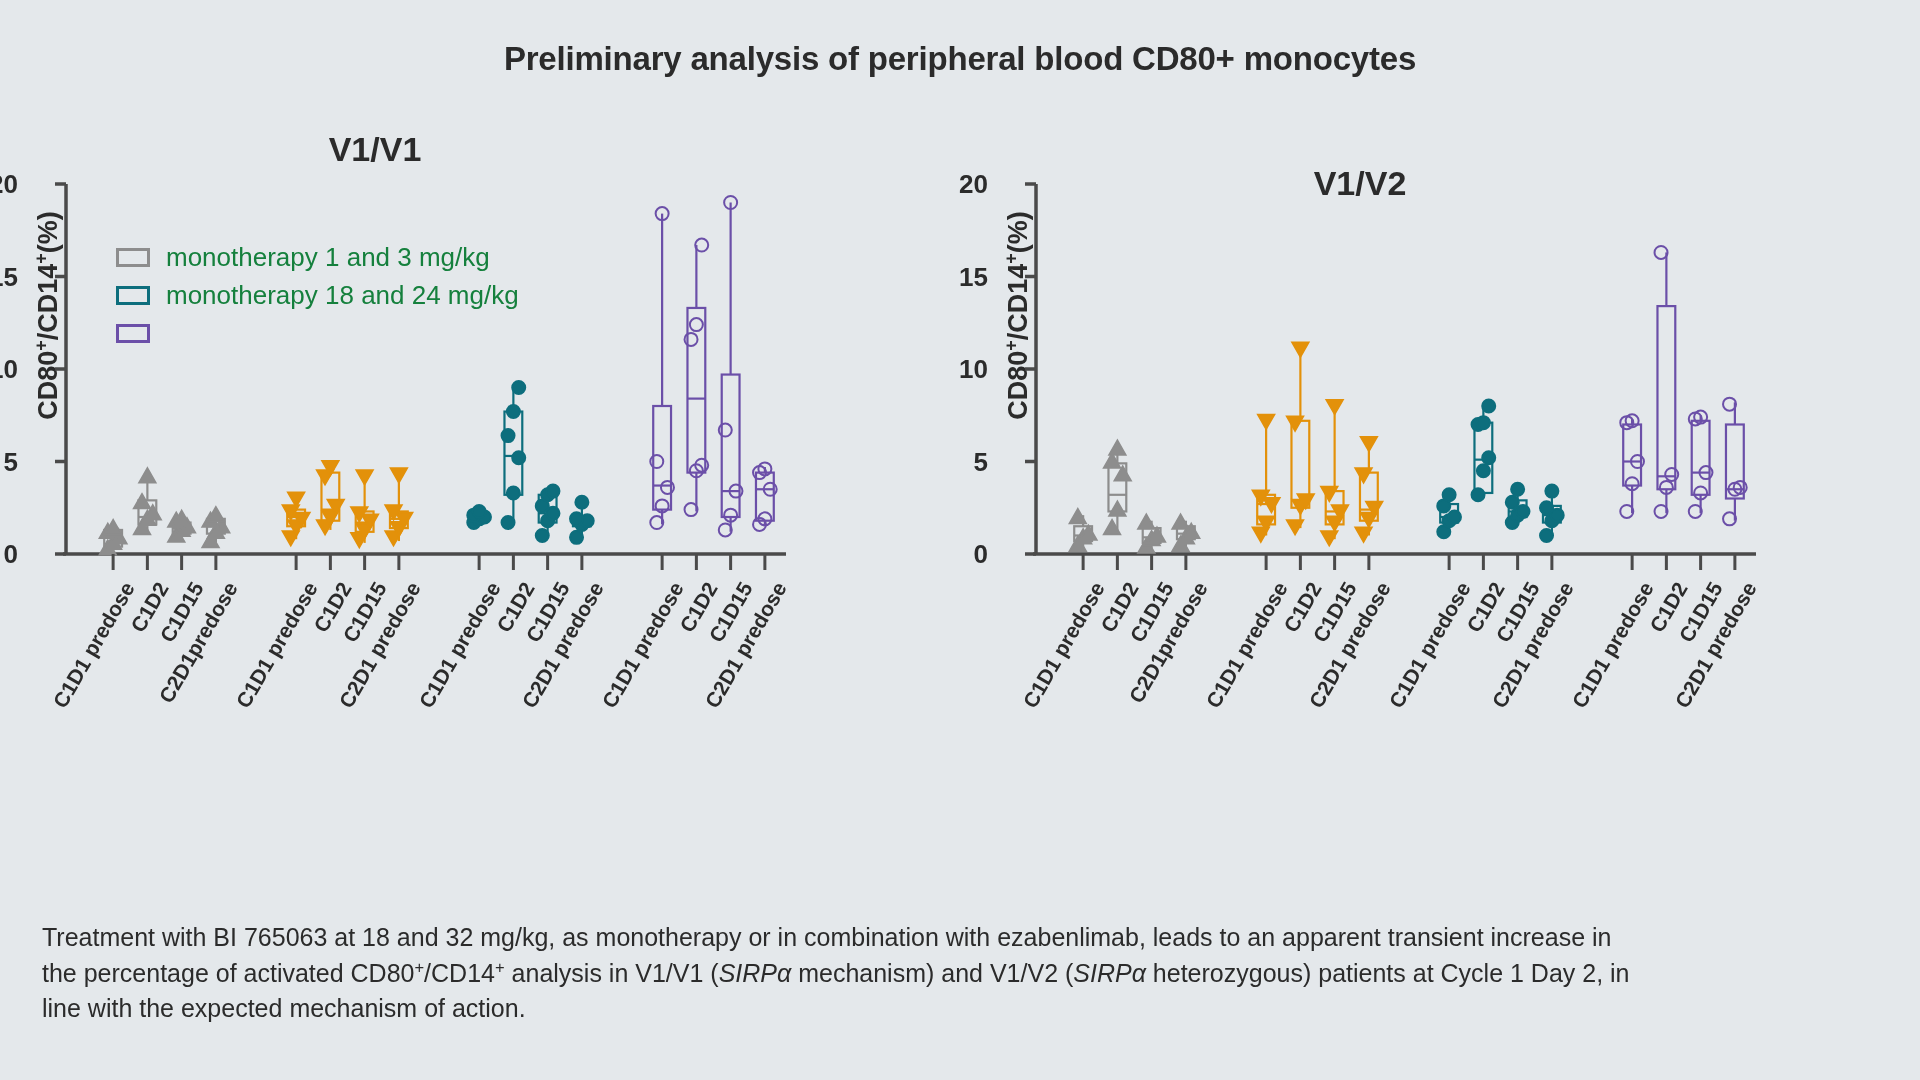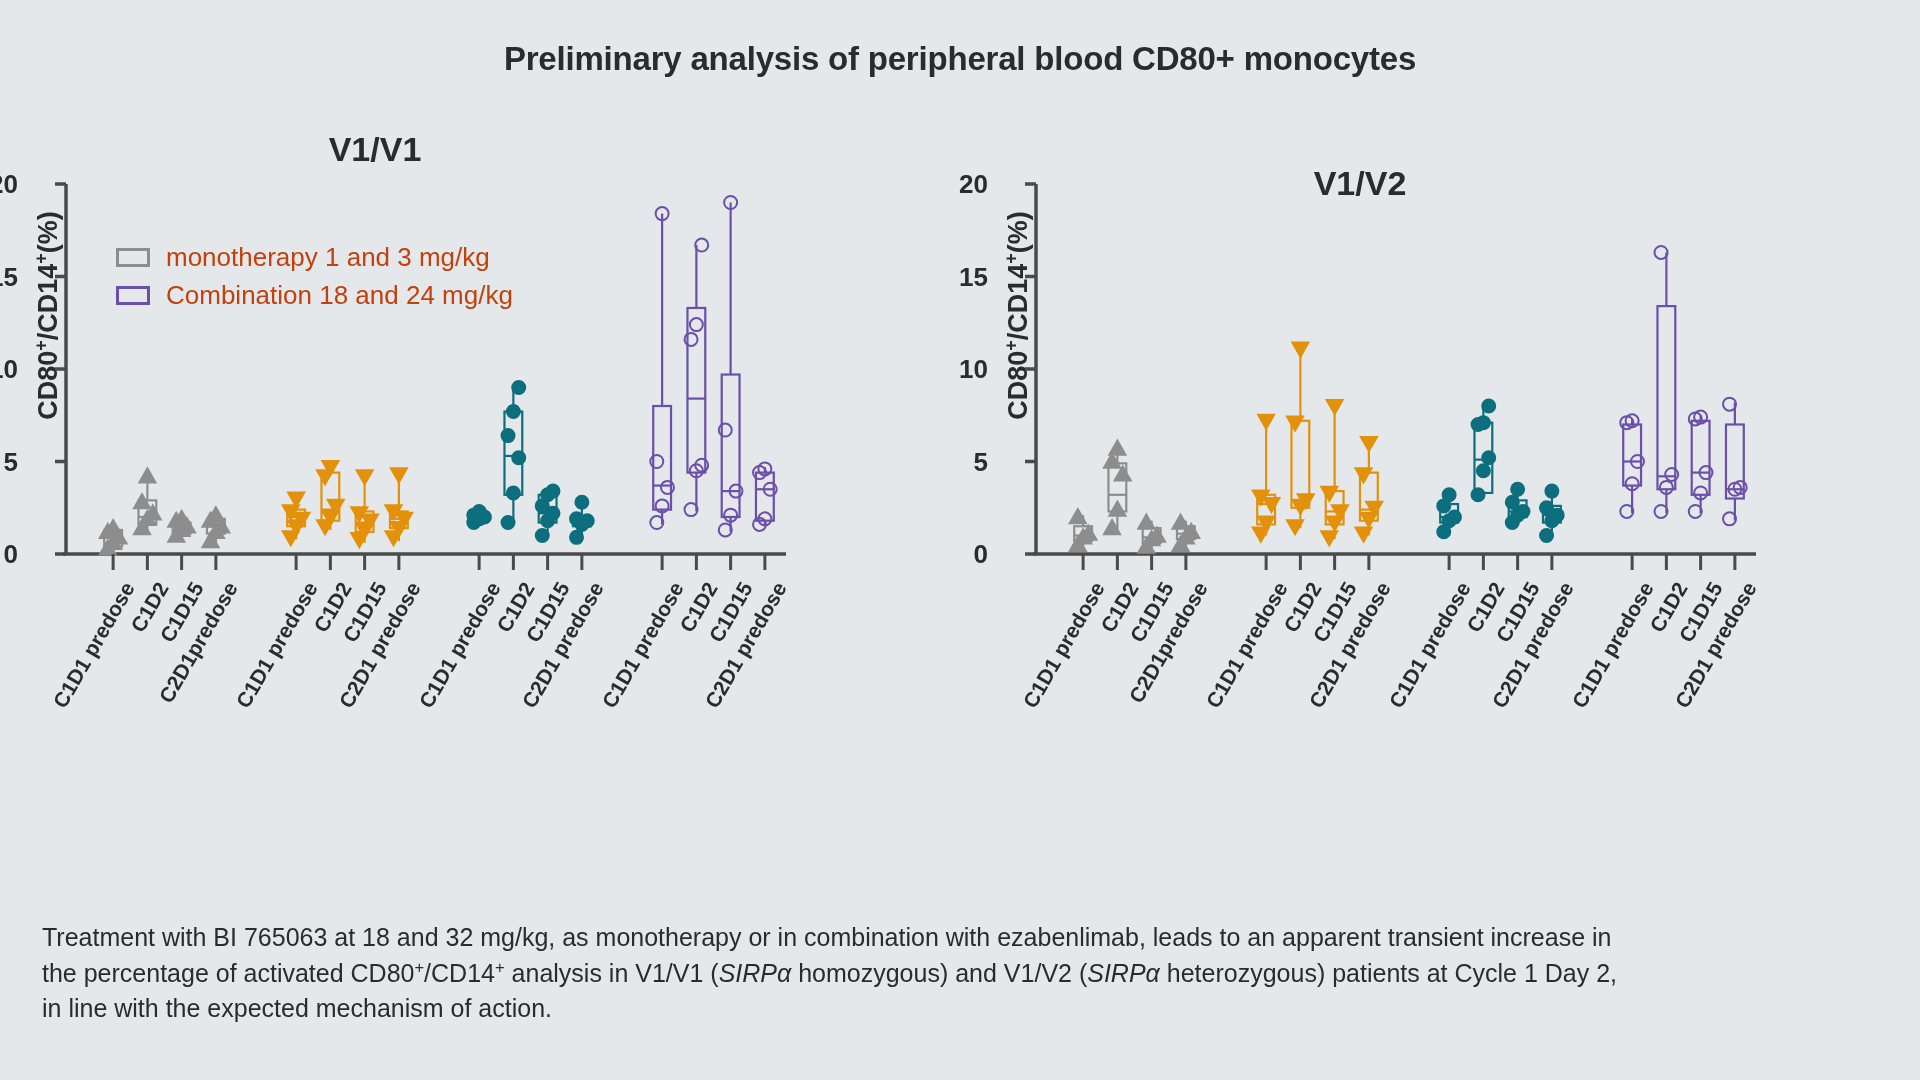--- a/index.html
+++ b/index.html
@@ -57,21 +57,21 @@
     transform-origin: left top;
     transform: rotate(-60deg) translate(-100%, 0);
   }
 
   .legend { position: absolute; }
   .legend-row { display: flex; align-items: center; height: 38px; }
   .legend-swatch {
     width: 34px; height: 19px; border: 3px solid #888; background: transparent;
     margin-right: 16px; flex: none;
   }
-  .legend-text { font-size: 26px; color: #c2410c; white-space: nowrap; }
+  .legend-text { font-size: 26px; color: #15803d; white-space: nowrap; }
 
   .caption {
     position: absolute; left: 42px; top: 920px; width: 1600px;
     font-size: 25px; line-height: 1.42; color: #2b2b2b;
   }
   .caption i { font-style: italic; }
   sup { font-size: 0.66em; vertical-align: super; line-height: 0; }
 </style>
 </head>
 <body>
@@ -289,22 +289,25 @@
         <div class="xtick-label" style="left: 662.375px; top: 400px;">C1D2</div>
         <div class="xtick-label" style="left: 696.625px; top: 400px;">C1D15</div>
         <div class="xtick-label" style="left: 730.875px; top: 400px;">C2D1 predose</div>
       </div>
     <div class="legend" style="left: 76px; top: 108px;">
         <div class="legend-row">
           <span class="legend-swatch" style="border-color: rgb(141, 141, 141);"></span>
           <span class="legend-text">monotherapy 1 and 3 mg/kg</span>
         </div>
         <div class="legend-row">
+          <span class="legend-swatch" style="border-color: rgb(13, 110, 125);"></span>
+          <span class="legend-text">monotherapy 18 and 24 mg/kg</span>
+        </div>
+        <div class="legend-row">
           <span class="legend-swatch" style="border-color: rgb(107, 79, 168);"></span>
-          <span class="legend-text">Combination 18 and 24 mg/kg</span>
         </div>
       </div>
   </div>
 
   <div class="panel" id="panel-right">
     <div class="panel-title">V1/V2</div>
     <div class="ylabel">
       CD80<sup>+</sup>/CD14<sup>+</sup>(%)
     </div>
     <div class="plot-wrap">
@@ -503,20 +506,20 @@
         <div class="xtick-label" style="left: 628.125px; top: 400px;">C1D1 predose</div>
         <div class="xtick-label" style="left: 662.375px; top: 400px;">C1D2</div>
         <div class="xtick-label" style="left: 696.625px; top: 400px;">C1D15</div>
         <div class="xtick-label" style="left: 730.875px; top: 400px;">C2D1 predose</div>
       </div>
   </div>
 
   <div class="caption">
     <span>Treatment with BI 765063 at 18 and 32 mg/kg, as monotherapy or in combination with ezabenlimab, leads to an apparent</span>
     <span>
-      <span>transient increase in the percentage of activated CD80</span><sup>+</sup><span>/CD14</span><sup>+</sup><span> analysis in V1/V1 (</span><i>SIRPα</i><span> homozygous) and V1/V2</span>
+      <span>transient increase in the percentage of activated CD80</span><sup>+</sup><span>/CD14</span><sup>+</sup><span> analysis in V1/V1 (</span><i>SIRPα</i><span> mechanism) and V1/V2</span>
     </span>
     <span>
       <span>(</span><i>SIRPα</i><span> heterozygous) patients at Cycle 1 Day 2, in line with the expected mechanism of action.</span>
     </span>
   </div>
 
 </div>
 
 </body></html>

